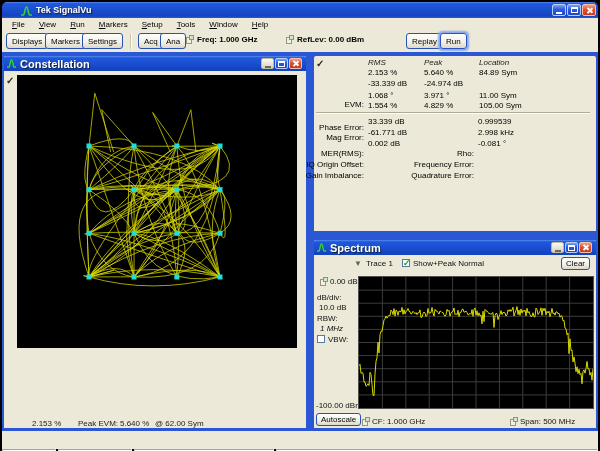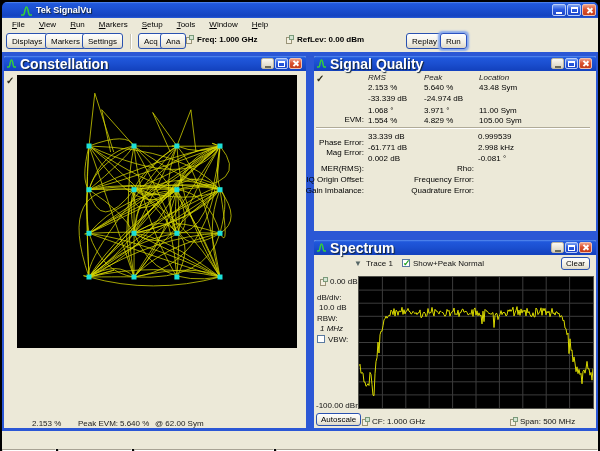--- a/index.html
+++ b/index.html
@@ -33,21 +33,21 @@
     font-family:"Liberation Sans",sans-serif;font-size:8px;color:#000;
     display:inline-flex;align-items:center;justify-content:center;}
   .xbtn.default{box-shadow:0 0 2px 1.5px #86a8ee;border-color:#2a52c0;}
   .tb-field{position:absolute;top:4px;display:flex;gap:3px;align-items:center;font-weight:bold;}
   .tsep{position:absolute;left:128px;top:3px;width:1px;height:15px;background:#c8c4b4;border-right:1px solid #fff;}
   
   .mdi{position:absolute;left:2px;top:52px;right:2px;height:379px;background:#2b57d5;}
   .panel{position:absolute;box-sizing:border-box;background:#ece9d8;border:2px solid #2b57d5;border-radius:4px 4px 0 0;}
   .ptitle{height:15px;background:linear-gradient(180deg,#5a8ef0 0%,#2058dc 12%,#1b4fd0 50%,#1443c0 90%);
     border-radius:2px 2px 0 0;display:flex;align-items:center;padding:0 2px;gap:3px;}
-  .pttext{color:#fff;font-weight:bold;font-size:14px;text-shadow:1px 1px 1px #123;}
+  .pttext{color:#fff;font-weight:bold;font-size:11px;text-shadow:1px 1px 1px #123;}
   .pwb{width:13px;height:11px;}
   .pcontent{position:relative;width:100%;height:calc(100% - 15px);}
   .chk{position:absolute;font-size:10px;font-weight:bold;color:#2a2a1a;}
   .chk::before{content:"✓";}
   
   #const-box{position:absolute;left:13px;top:4px;width:280px;height:273px;background:#000;}
   .cread{position:absolute;left:0;right:0;top:348px;height:10px;color:#222;}
   .cread span{position:absolute;white-space:nowrap;}
   
   .sqh{position:absolute;font-style:italic;color:#222;white-space:nowrap;}
@@ -177,47 +177,30 @@
           <span style="left:6px;margin-top:25px;">RMS:</span>
           <span style="left:28px;">2.153 %</span>
           <span style="left:74px;">Peak EVM:</span>
           <span style="left:116px;">5.640 %</span>
           <span style="left:151px;">@ 62.00 Sym</span>
         </div>
       </div>
     </div>
 
     <div class="panel" style="left:310px;top:2px;width:286px;height:179px;">
-      <div class="ptitle">
-        <svg width="11" height="11">
-            <path d="M1,9 L3,9 C4,9 4,2 5.5,2 C7,2 7,9 8,9 L10,9" fill="none" stroke="#35d435" stroke-width="1.4"></path>
-          </svg>
-        <span class="pttext">Signal Quality</span>
-        <div class="winbtns">
-          <div class="wb pwb bpale">
-              <span class="gm dark"></span>
-            </div>
-          <div class="wb pwb bblue">
-              <span class="gmax"></span>
-            </div>
-          <div class="wb pwb bred">
-              <span class="xg"></span>
-            </div>
-        </div>
-      </div>
       <div class="pcontent">
         <span class="chk" style="left:2px;top:2px;"></span>
         <span class="sqh" style="left:54px;top:2px;">RMS</span>
         <span class="sqh" style="left:110px;top:2px;">Peak</span>
         <span class="sqh" style="left:165px;top:2px;">Location</span>
 
         <span class="sql" style="right:232px;top:12px;">EVM:</span>
         <span class="sqv" style="left:54px;top:12px;">2.153 %</span>
         <span class="sqv" style="left:110px;top:12px;">5.640 %</span>
-        <span class="sqv" style="left:165px;top:12px;">43.48 Sym</span>
+        <span class="sqv" style="left:165px;top:12px;">84.89 Sym</span>
 
         <span class="sqv" style="left:54px;top:23px;">-33.339 dB</span>
         <span class="sqv" style="left:110px;top:23px;">-24.974 dB</span>
 
         <span class="sql" style="right:232px;top:35px;">Phase Error:</span>
         <span class="sqv" style="left:54px;top:35px;">1.068 °</span>
         <span class="sqv" style="left:110px;top:35px;">3.971 °</span>
         <span class="sqv" style="left:165px;top:35px;">11.00 Sym</span>
 
         <span class="sql" style="right:232px;top:45px;">Mag Error:</span>

